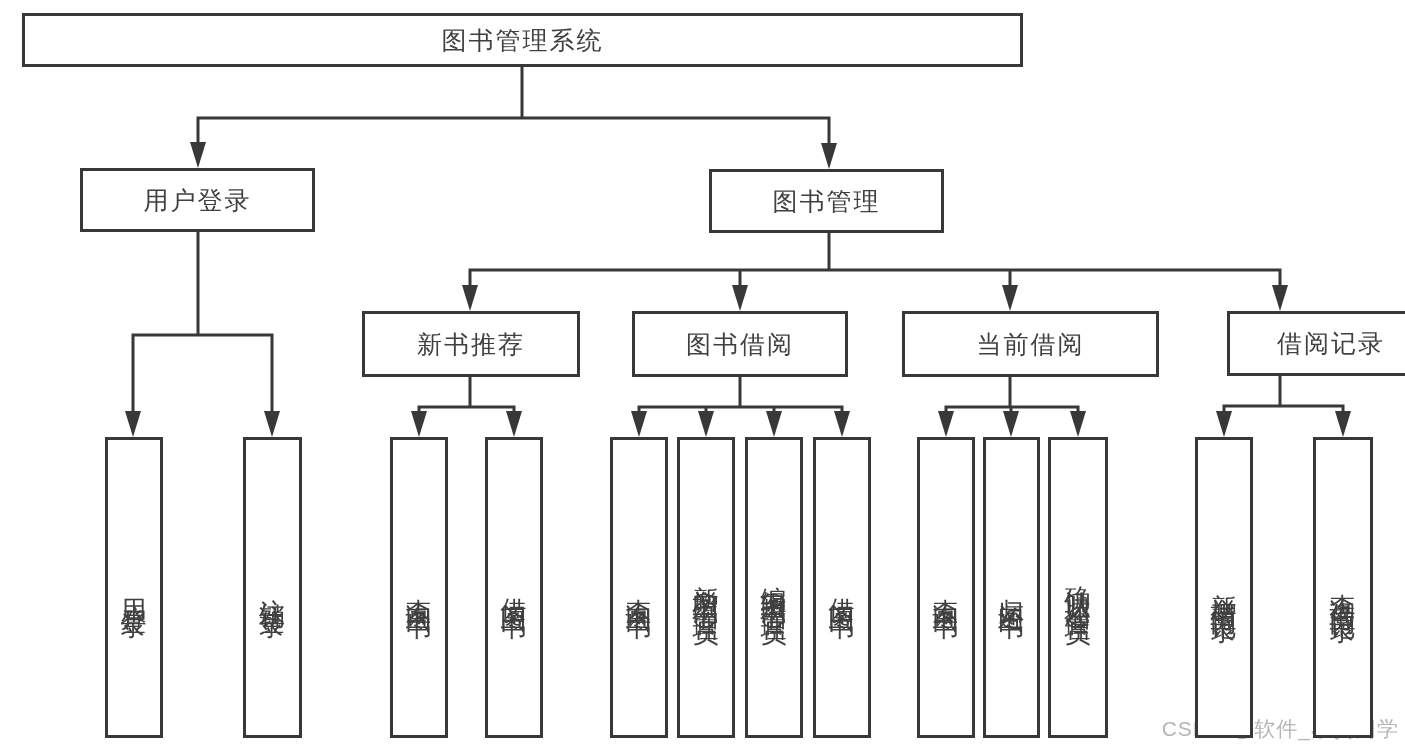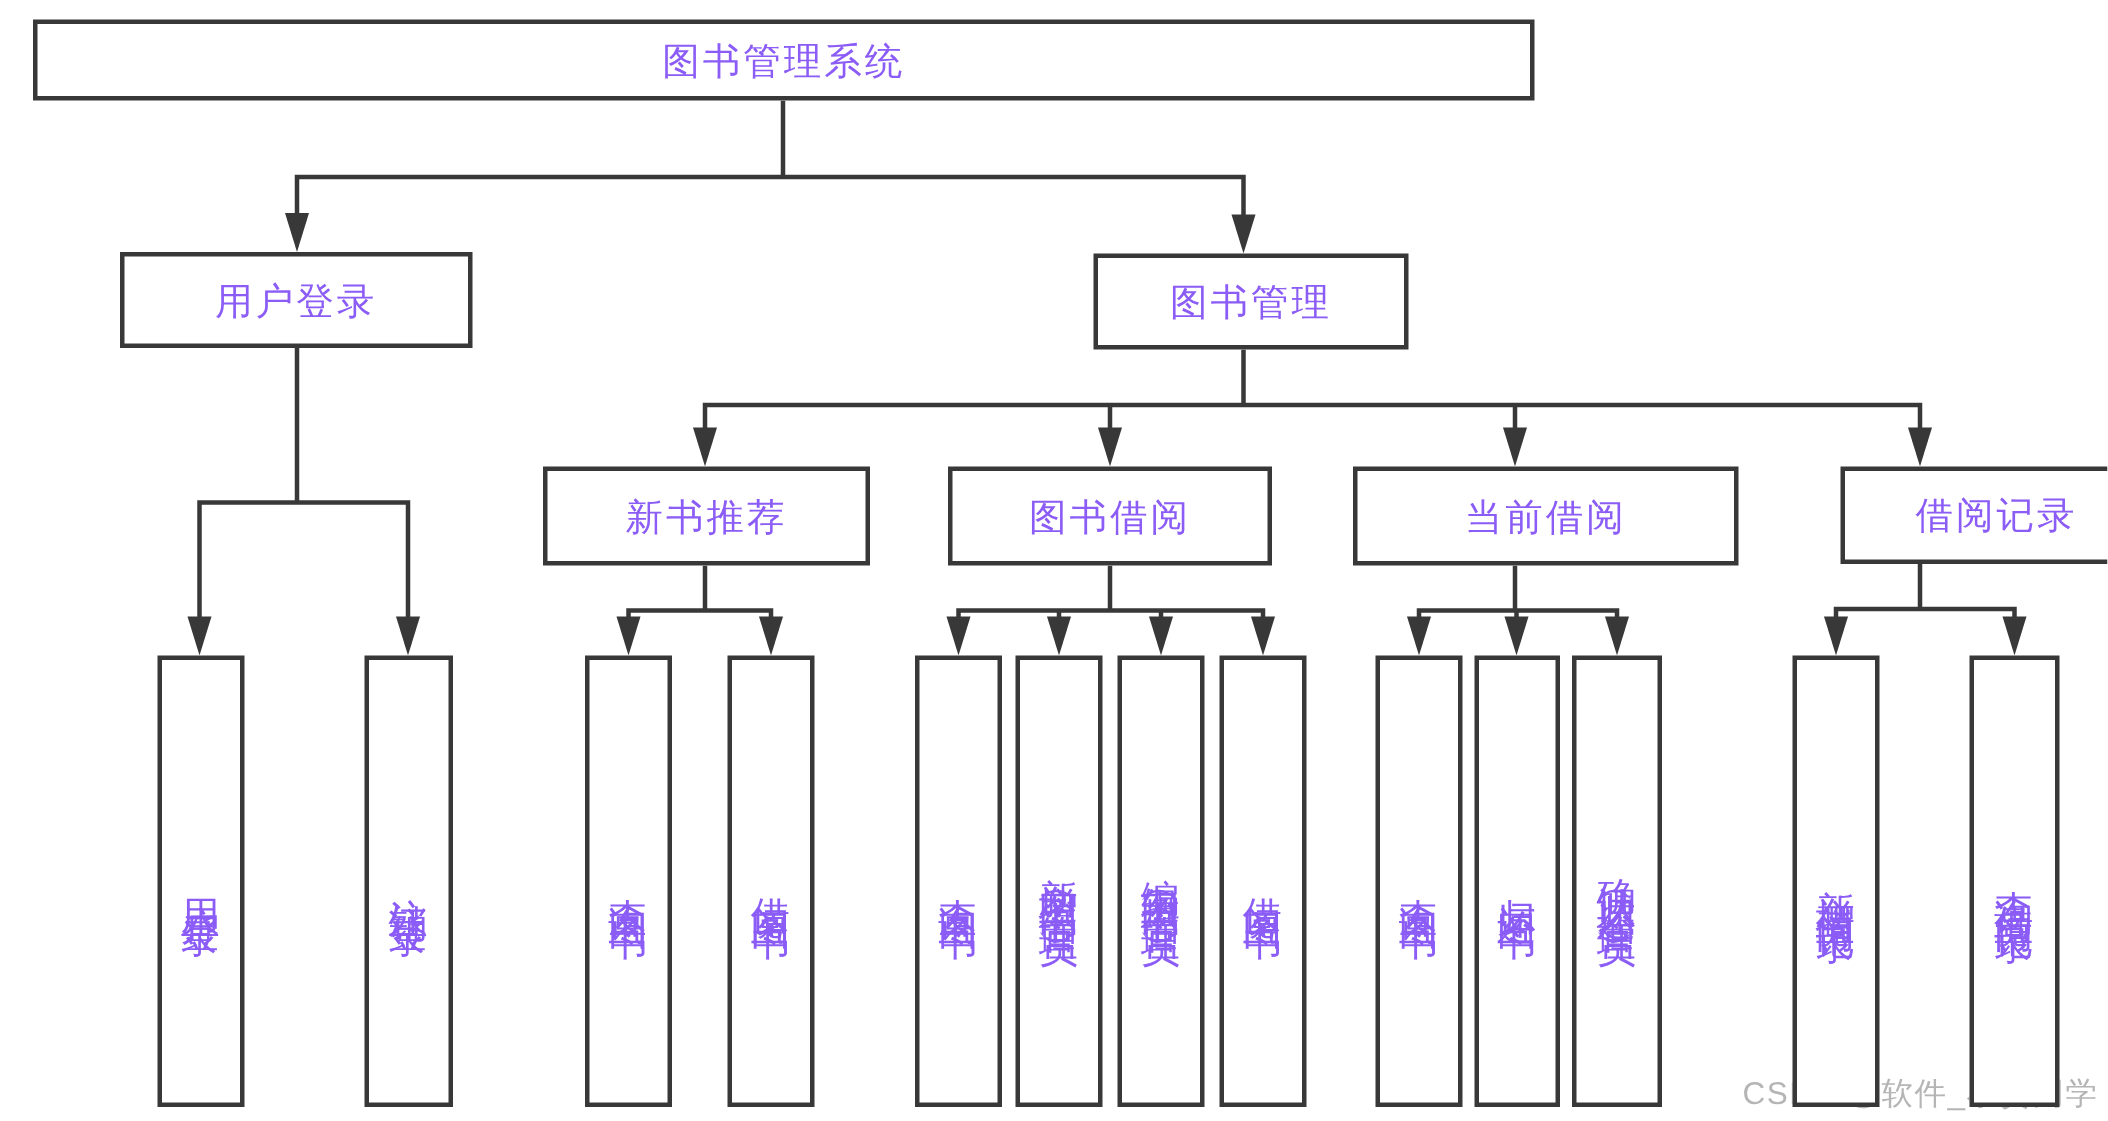--- a/index.html
+++ b/index.html
@@ -9,21 +9,21 @@
     background:#ffffff;
     font-family:"Liberation Sans", sans-serif;
     overflow:hidden;
   }
   #edges{position:absolute;left:0;top:0;pointer-events:none;}
   .node{
     position:absolute;
     box-sizing:border-box;
     border:3px solid #383838;
     background:#ffffff;
-    color:#8b5cf6;
+    color:#404040;
     display:flex;
     align-items:center;
     justify-content:center;
     text-align:center;
   }
   .node.h{
     font-size:25px;
     letter-spacing:2px;
     white-space:nowrap;
   }
@@ -73,21 +73,21 @@
       <polygon points="1003,411 1019,411 1011,437" fill="#383838"></polygon>
       <polygon points="1070,411 1086,411 1078,437" fill="#383838"></polygon>
       <path d="M 1280 376 L 1280 406 M 1222.5 406 L 1344.5 406 M 1224 406 L 1224 417 M 1343 406 L 1343 417" stroke="#383838" stroke-width="3" fill="none"></path>
       <polygon points="1216,411 1232,411 1224,437" fill="#383838"></polygon>
       <polygon points="1335,411 1351,411 1343,437" fill="#383838"></polygon>
     </svg>
 
   <div class="watermark">CSDN @软件_小贺同学</div>
 <div class="node h" style="left: 22px; top: 13px; width: 1001px; height: 54px;">图书管理系统</div>
     <div class="node h" style="left: 80px; top: 168px; width: 235px; height: 64px;">用户登录</div>
-    <div class="node h" style="left: 729px; top: 169px; width: 210px; height: 64px;">图书管理</div>
+    <div class="node h" style="left: 709px; top: 169px; width: 235px; height: 64px;">图书管理</div>
     <div class="node h" style="left: 632px; top: 311px; width: 216px; height: 66px;">图书借阅</div>
     <div class="node h" style="left: 362px; top: 311px; width: 218px; height: 66px;">新书推荐</div>
     <div class="node h" style="left: 902px; top: 311px; width: 257px; height: 66px;">当前借阅</div>
     <div class="node h" style="left: 1216px; top: 311px; width: 208px; height: 65px; margin-left: 11px;">借阅记录</div>
     <div class="node v" style="left: 105px; top: 437px; width: 58px; height: 301px;">用户登录</div>
     <div class="node v" style="left: 243px; top: 437px; width: 59px; height: 301px;">注销登录</div>
     <div class="node v" style="left: 390px; top: 437px; width: 58px; height: 301px;">查询图书</div>
     <div class="node v" style="left: 485px; top: 437px; width: 58px; height: 301px;">借阅图书</div>
     <div class="node v" style="left: 610px; top: 437px; width: 58px; height: 301px;">查询图书</div>
     <div class="node v" style="left: 677px; top: 437px; width: 58px; height: 301px;">新增图书（管理员）</div>

